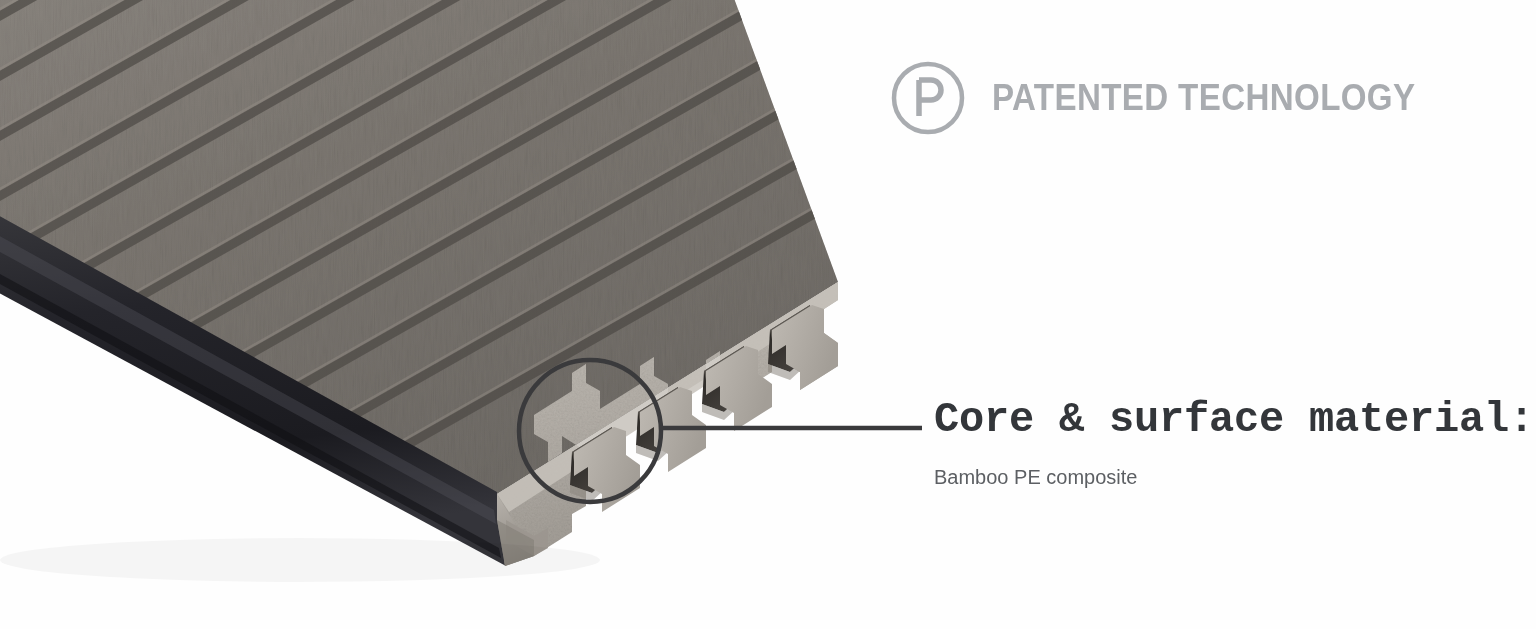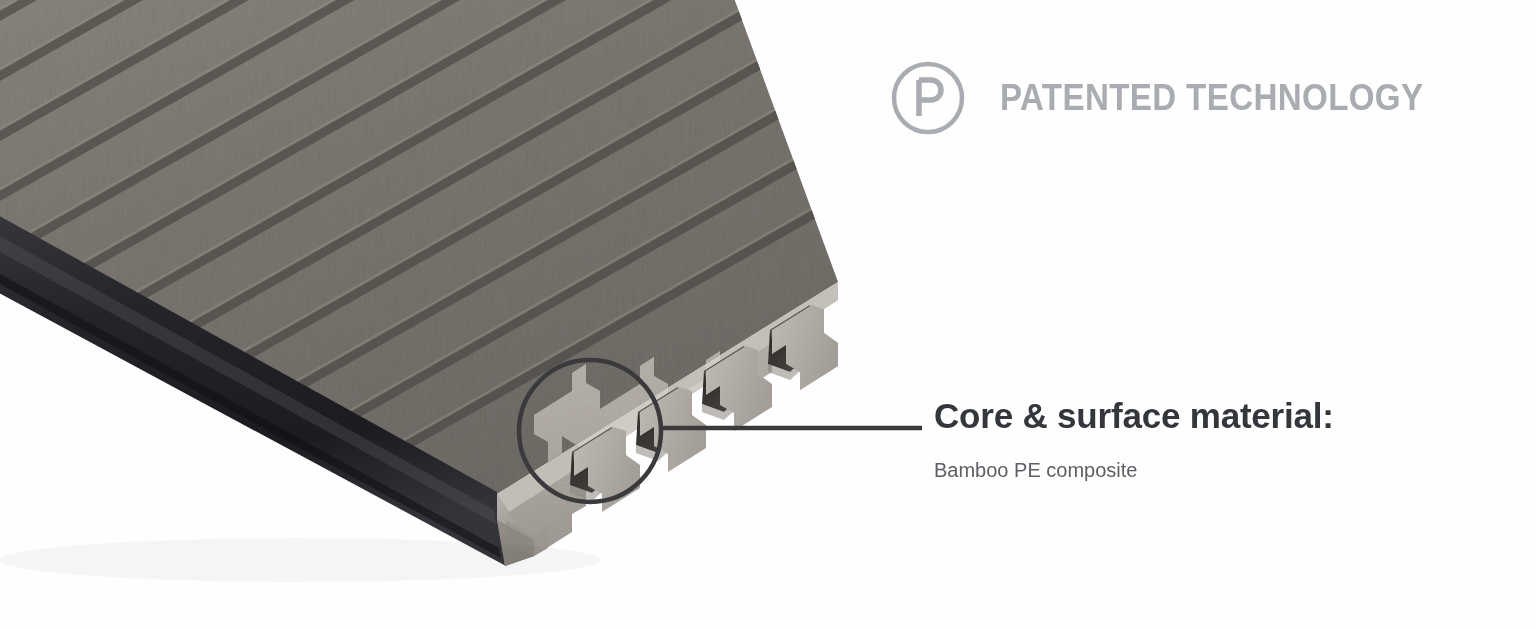--- a/index.html
+++ b/index.html
@@ -14,42 +14,42 @@
 
   
   .photo{
     position:absolute;left:0;top:0;width:880px;height:600px;
   }
   .photo svg{display:block;}
 
   
   .badge{
     position:absolute;left:888px;top:58px;
-    display:flex;align-items:center;gap:32px;
+    display:flex;align-items:center;gap:24px;
   }
   .badge-icon{width:80px;height:80px;display:block;flex:0 0 auto;}
   .badge-label{
     font-size:36px;
     font-weight:bold;
     letter-spacing:0.4px;
     color:#a9acb0;
     white-space:nowrap;
     font-stretch:condensed;
     transform:scaleX(0.92);
     transform-origin:left center;
   }
 
   
   .callout{
     position:absolute;left:934px;top:398px;width:560px;
   }
   .callout-title{
-    font-size:35px;font-weight:bold;color:#33363a;
+    font-size:42px;font-weight:bold;color:#33363a;
     letter-spacing:-0.2px;line-height:1.05;
-    white-space:nowrap;margin:0;
+    white-space:nowrap;margin:0;font-family:Liberation Mono, monospace;
   }
   .callout-sub{
     font-size:20px;font-weight:normal;color:#5c5f63;
     line-height:1.1;margin:24px 0 0 0;white-space:nowrap;
   }
 
   
   .annot{position:absolute;left:0;top:0;width:1536px;height:629px;pointer-events:none;}
 </style>
 </head>

